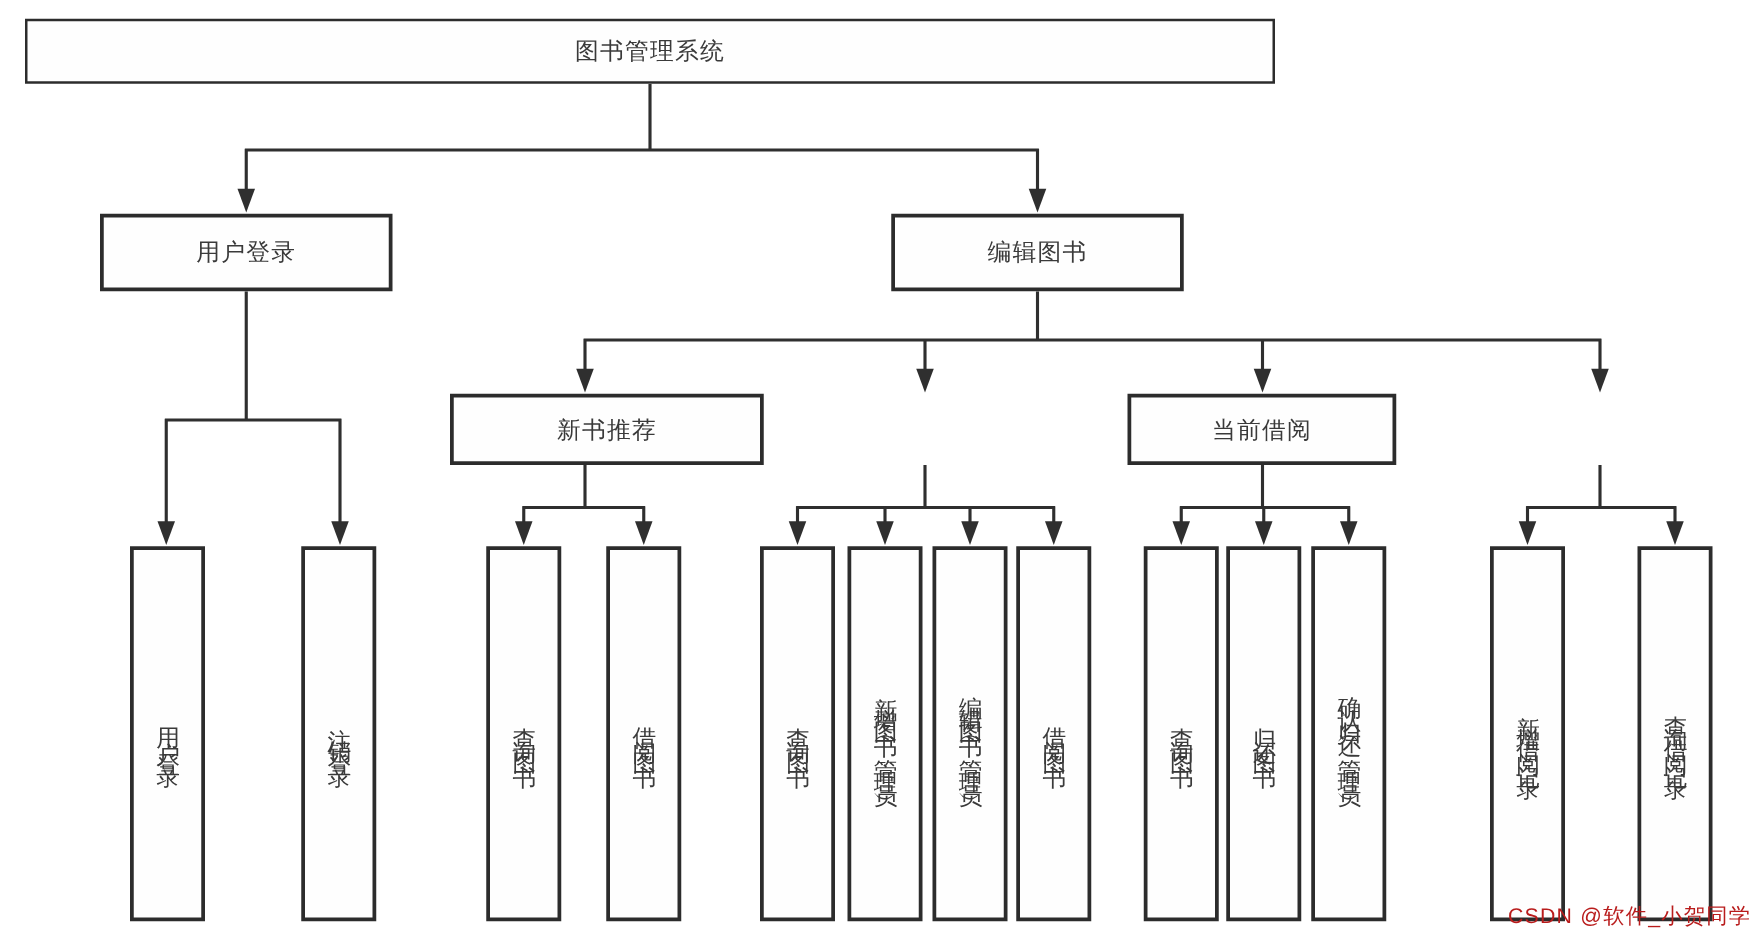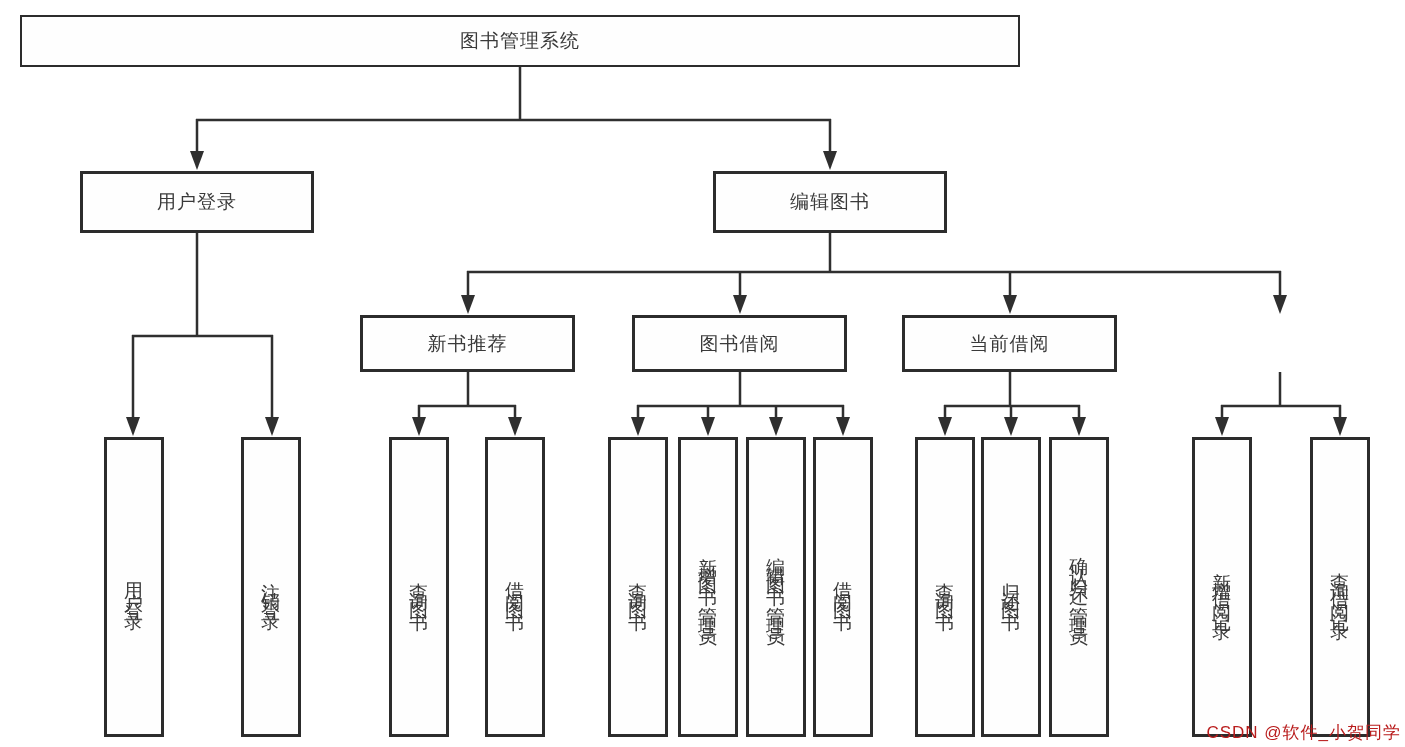--- a/index.html
+++ b/index.html
@@ -117,25 +117,22 @@
     <span class="hlabel">图书管理系统</span>
   </div>
 
   <div class="node branch" style="left:80px; top:171px; width:234px; height:62px">
     <span class="hlabel">用户登录</span>
   </div>
   <div class="node branch" style="left:713px; top:171px; width:234px; height:62px">
     <span class="hlabel">编辑图书</span>
   </div>
 
-  <div class="node module" style="left:360px; top:315px; width:215px; height:57px">
+  <div class="node module" style="left:360px; top:315px; width:251px; height:57px">
     <span class="hlabel">新书推荐</span>
-  </div>
-  <div class="node module" style="left:632px; top:315px; width:215px; height:57px">
-    <span class="hlabel">图书借阅</span>
   </div>
   <div class="node module" style="left:902px; top:315px; width:215px; height:57px">
     <span class="hlabel">当前借阅</span>
   </div>
 
   <div class="node leaf" style="left:104px; top:437px; width:60px; height:300px">
     <span class="vtext">用户登录</span>
   </div>
   <div class="node leaf" style="left:241px; top:437px; width:60px; height:300px">
     <span class="vtext">注销登录</span>

